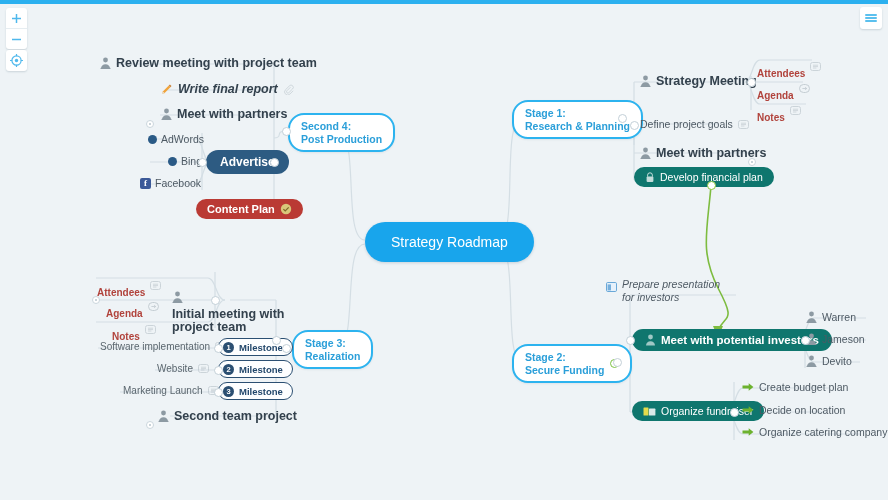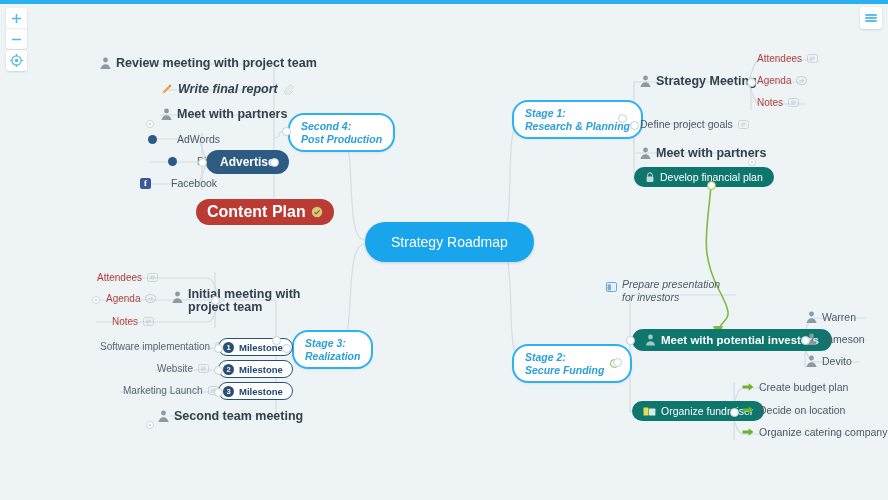--- a/index.html
+++ b/index.html
@@ -24,38 +24,38 @@
   .plain.strong{color:#33414d;font-size:12.5px;font-weight:bold;}
   .plain.small{font-size:10px;color:#5b676f;}
 
   
   .stage{
     border:2px solid #2cb3ef;background:#ffffff;border-radius:16px;
     color:#2b9fd9;font-weight:bold;font-size:10.5px;line-height:12.5px;
     padding:5px 11px;white-space:nowrap;box-shadow:0 1px 2px rgba(40,70,90,.08);
     display:flex;align-items:center;gap:6px;
   }
-  .stage .lines{display:block;font-style:italic;}
+  .stage .lines{display:block;}
 
   
   #central{
     position:absolute;z-index:6;
     background:#18a5ec;border-radius:22px;color:#fff;
     font-size:14px;padding:12px 26px;box-shadow:0 1px 3px rgba(20,60,90,.18);
   }
 
   
-  .pill{border-radius:13px;padding:4px 11px;font-size:16px;font-weight:bold;display:flex;align-items:center;gap:5px;}
+  .pill{border-radius:13px;padding:4px 11px;font-size:11px;font-weight:bold;display:flex;align-items:center;gap:5px;}
   .pill.navy{background:#2d5b82;color:#fff;}
   .pill.red{background:#ba3a34;color:#fff;}
   .pill.green{background:#0f766e;color:#fff;font-weight:normal;font-size:10.5px;}
   .pill.outline-navy{background:#fdfeff;border:1.5px solid #2b4f72;color:#23486c;border-radius:12px;padding:2.5px 9px 2.5px 4px;font-size:9.5px;}
 
   
-  .redtxt{color:#b1433c;font-size:10px;font-weight:normal;}
+  .redtxt{color:#b1433c;font-size:10px;font-weight:bold;margin-top:15px;}
 
   
   .ico{display:inline-block;flex:0 0 auto;}
   .ico svg{display:block;}
   .ico-person{width:11px;height:12px;}
   .ico-note{width:11px;height:9px;opacity:.45;}
   .ico-arrow-sm{width:11px;height:9px;opacity:.55;}
   .ico-pencil{width:12px;height:12px;}
   .ico-clip{width:11px;height:11px;opacity:.4;}
   .ico-check{width:12px;height:12px;}
@@ -64,21 +64,21 @@
       display:flex;align-items:center;justify-content:center;line-height:1;font-family:"Liberation Serif",serif;}
   .numcirc{width:11px;height:11px;border-radius:50%;background:#2b4f72;color:#fff;font-size:7.5px;
       display:flex;align-items:center;justify-content:center;font-weight:bold;}
   .ico-lock{width:10px;height:11px;}
   .ico-greenarrow{width:12px;height:10px;}
   .ico-window{width:11px;height:10px;}
   .ico-money{width:13px;height:9px;}
   .ico-circle-green{width:9px;height:9px;border-radius:50%;border:1.6px solid #7dc242;box-sizing:border-box;}
 
   .gap5{gap:5px;}
-  .gap6{gap:20px;}
+  .gap6{gap:4px;}
 
   
   .two-line{line-height:13px;white-space:normal;}
 
   
   #zoomgroup{position:absolute;left:6px;top:8px;width:21px;background:#fff;border-radius:3px;
              box-shadow:0 1px 2px rgba(40,70,90,.18);z-index:30;overflow:hidden;}
   .zbtn{height:20px;display:flex;align-items:center;justify-content:center;cursor:pointer;}
   .zbtn+.zbtn{border-top:1px solid #e6edf1;}
   .zbtn svg{display:block;}
@@ -490,21 +490,21 @@
       <span>Content Plan</span>
       <span class="ico ico-check">
         <svg viewBox="0 0 12 12">
             <circle cx="6" cy="6" r="5.2" fill="#d9c77a"></circle>
             <path d="M3.4 6.2l1.8 1.8 3.5-3.7" fill="none" stroke="#7c6a2a" stroke-width="1.2"></path>
           </svg>
       </span>
     </div>
   </div>
 
-  <div class="node gap5" style="left:172px;top:288px;align-items:flex-start;">
+  <div class="node gap5" style="left:172px;top:288px;align-items:flex-start;flex-direction:column;">
     <span class="ico ico-person" style="margin-top:3px;">
       <svg viewBox="0 0 11 12">
           <circle cx="5.5" cy="3" r="2.4" fill="#8d9aa3"></circle>
           <path d="M1 11.5c0-2.6 2-4.2 4.5-4.2S10 8.9 10 11.5z" fill="#8d9aa3"></path>
           <rect x="0.5" y="10.7" width="10" height="1.2" rx=".5" fill="#8d9aa3"></rect>
         </svg>
     </span>
     <span class="plain strong two-line">
       <span>Initial meeting with</span><br>
       <span>project team</span>
@@ -593,21 +593,21 @@
   </div>
 
   <div class="node gap5" style="left:158px;top:409px;">
     <span class="ico ico-person">
       <svg viewBox="0 0 11 12">
           <circle cx="5.5" cy="3" r="2.4" fill="#8d9aa3"></circle>
           <path d="M1 11.5c0-2.6 2-4.2 4.5-4.2S10 8.9 10 11.5z" fill="#8d9aa3"></path>
           <rect x="0.5" y="10.7" width="10" height="1.2" rx=".5" fill="#8d9aa3"></rect>
         </svg>
     </span>
-    <span class="plain strong">Second team meeting</span>
+    <span class="plain strong">Second team project</span>
   </div>
 
   <div id="zoomgroup">
     <div class="zbtn">
       <svg width="11" height="11" viewBox="0 0 11 11">
           <path d="M5.5 1v9M1 5.5h9" stroke="#4fb8ec" stroke-width="1.5"></path>
         </svg>
     </div>
     <div class="zbtn">
       <svg width="11" height="11" viewBox="0 0 11 11">

